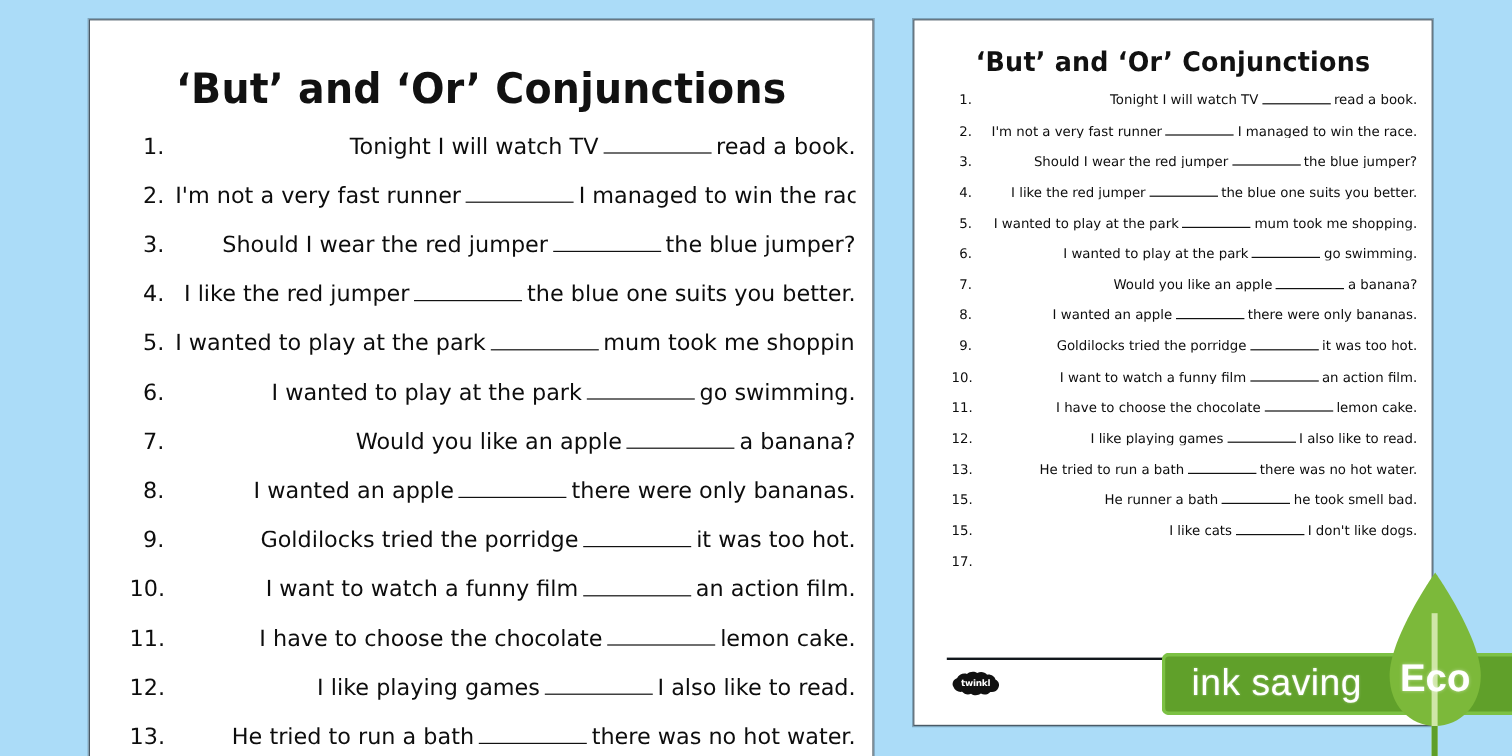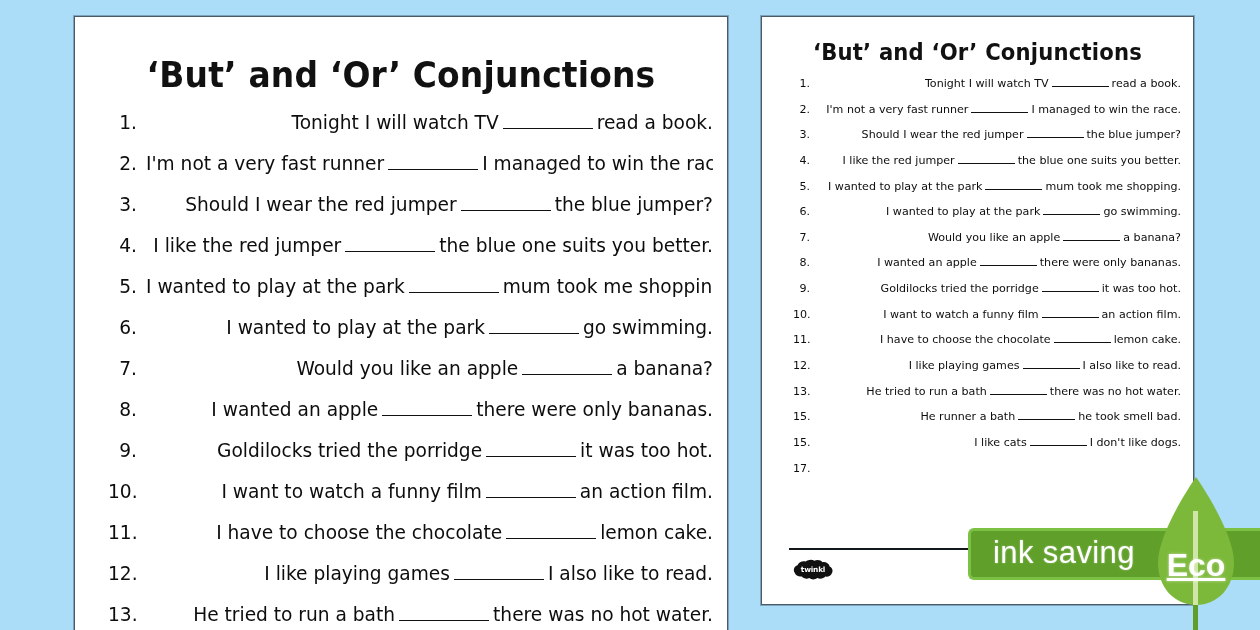--- a/index.html
+++ b/index.html
@@ -166,21 +166,21 @@
     font-weight: bold;
     font-family: "DejaVu Sans", sans-serif;
     letter-spacing: -0.2px;
     pointer-events: none;
   }
 
   
   #eco-ribbon {
     position: absolute;
     left: 968px;
-    top: 528px;
+    top: 544px;
     width: 292px;
     height: 52px;
     background: #60A02A;
     border: 3px solid #7CC144;
     border-right: none;
     border-radius: 6px 0 0 6px;
     box-sizing: border-box;
   }
   #eco-ribbon-label {
     position: absolute;
@@ -208,21 +208,20 @@
     left: 0;
     top: 72px;
     width: 108px;
     text-align: center;
     color: #ffffff;
     font-family: "Liberation Sans", sans-serif;
     font-weight: bold;
     font-size: 32px;
     text-shadow: 0 0 3px rgba(255,255,255,0.5);
     pointer-events: none;
-    text-decoration: underline;
   }
 </style>
 </head>
 <body>
 
 <div class="sheet" id="sheet-left">
   <div class="doc-title">‘But’ and ‘Or’ Conjunctions</div>
   <ul class="qlist" id="left-list">
       <li class="qitem">
         <span class="qnum">1.</span>

